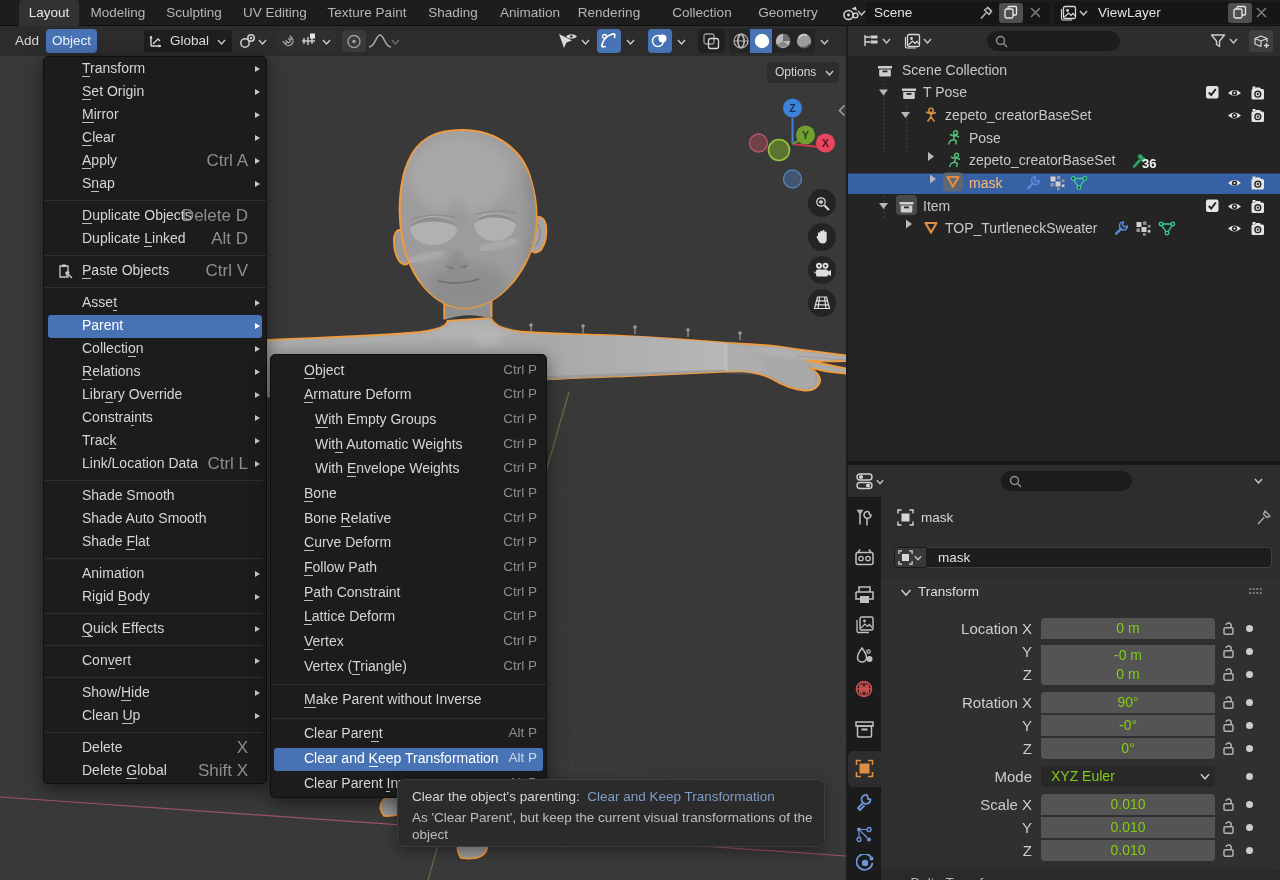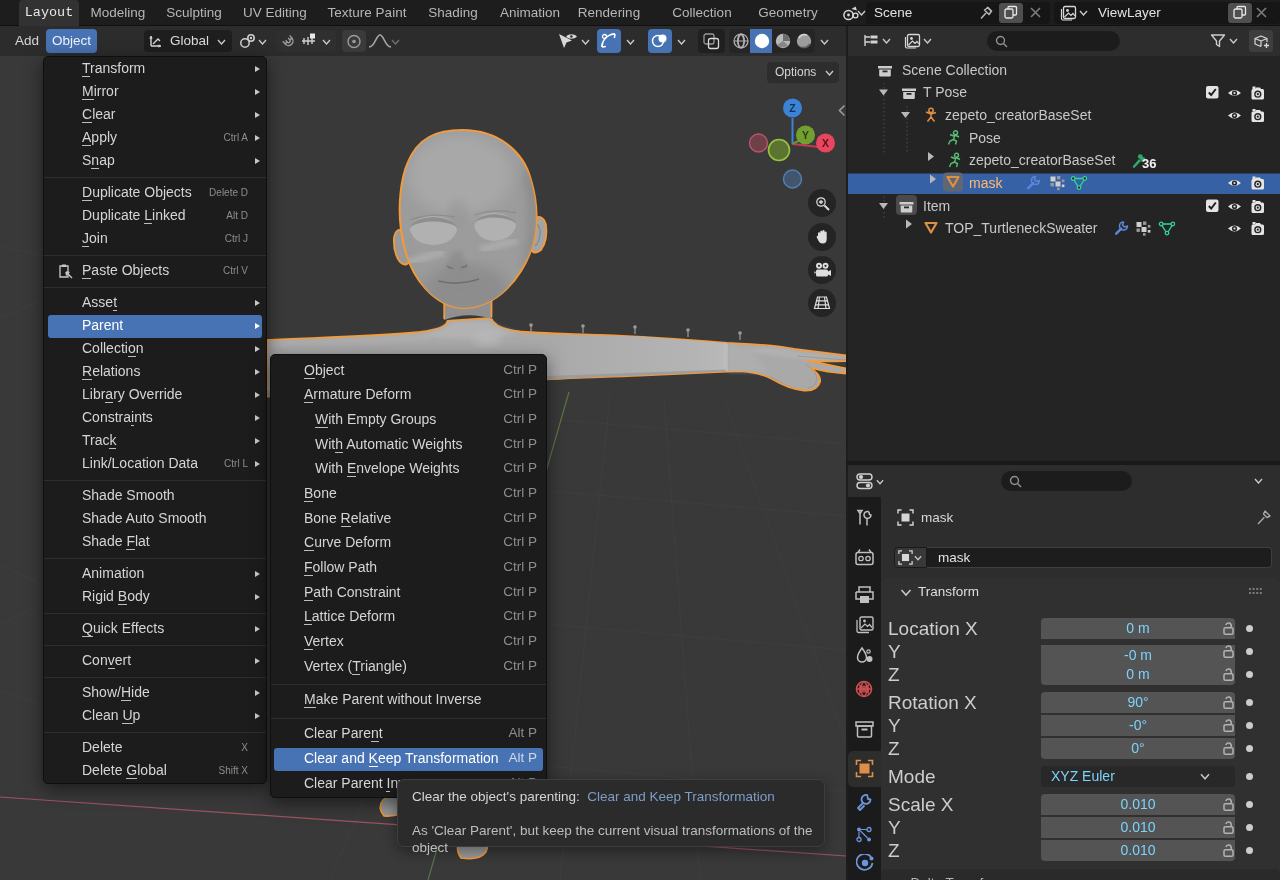--- a/index.html
+++ b/index.html
@@ -14,29 +14,29 @@
 
 #viewport { position:absolute; left:0; top:26px; width:846px; height:854px; background:#393939; }
 #vpheader { position:absolute; left:0; top:26px; width:846px; height:30px; background:#2c2c2c; }
 .hbtn { position:absolute; height:24px; top:3px; line-height:24px; font-size:13.5px; border-radius:4px; }
 #outliner { position:absolute; left:848px; top:26px; width:432px; height:436px; background:#242424; }
 #properties { position:absolute; left:848px; top:465px; width:432px; height:415px; background:#2d2d2d; overflow:hidden; }
 
 .menu { position:absolute; background:#1c1c1c; border:1px solid #0e0e0e; border-radius:5px; box-shadow:0 5px 18px rgba(0,0,0,.5); }
 .mi { position:relative; height:23px; line-height:23px; font-size:14px; color:#d5d5d5; white-space:nowrap; }
 .mi .lab { position:absolute; left:38px; top:-1.5px; }
-.mi .sc { position:absolute; right:18px; top:-1.5px; color:#8d8d8d; font-size:10px; }
+.mi .sc { position:absolute; right:18px; top:-1.5px; color:#8d8d8d; font-size:17px; }
 .mi .arr { position:absolute; right:6px; top:8px; width:0; height:0; border-left:5px solid #c8c8c8; border-top:3.5px solid transparent; border-bottom:3.5px solid transparent; }
 .msep { height:9px; position:relative; }
 .msep:after { content:""; position:absolute; left:0; right:0; top:4px; border-top:1px solid #2e2e2e; }
 .hl { position:absolute; left:4px; right:4px; top:0; height:23px; background:#4772b3; border-radius:3px; }
 u { text-decoration:none; border-bottom:1px solid #bdbdbd; padding-bottom:0px; }
 
-.flabel { position:absolute; left:40px; width:144px; height:21px; line-height:21px; font-size:19px; color:#cdcdcd; }
-.fval { position:absolute; left:193px; width:194px; height:21px; line-height:21px; font-size:14px; color:#7dd3fc; text-align:center; background:#545454; }
+.flabel { position:absolute; left:40px; width:144px; height:21px; line-height:21px; font-size:15px; color:#cdcdcd; text-align:right; }
+.fval { position:absolute; left:193px; width:174px; height:21px; line-height:21px; font-size:14px; color:#84cc16; text-align:center; background:#545454; }
 .fval.r-t { border-radius:4px 4px 0 0; }
 .fval.r-b { border-radius:0 0 4px 4px; }
 .fval.drop { background:#282828; border-radius:4px; }
 .lock { position:absolute; left:372px; }
 .adot { position:absolute; left:398px; width:7px; height:7px; border-radius:50%; background:#cccccc; }
 .mi2 { position:relative; height:24.7px; line-height:24.7px; font-size:14px; color:#d5d5d5; white-space:nowrap; }
 .mi2 .lab { position:absolute; left:33px; top:-1.5px; }
 .mi2 .lab.ind { left:44px; }
 .mi2 .sc { position:absolute; right:9px; top:-1.5px; color:#8d8d8d; font-size:13.5px; }
 .hl2 { position:absolute; left:3px; right:3px; top:1px; height:22.5px; background:#4772b3; border-radius:3px; }
@@ -236,21 +236,21 @@
     </svg>
     <div class="abs" style="left:808px; top:263px; width:28px; height:28px; background:rgba(30,30,30,.75); border-radius:50%;"></div>
     <svg class="abs" style="left:813px; top:269px;" width="18" height="16" viewBox="0 0 18 16">
       <path d="M4.5 2 H13.5 L16.5 13.5 H1.5 Z M6.5 2 L5 13.5 M11.5 2 L13 13.5 M3.8 5.8 H14.2 M3 9.8 H15" fill="none" stroke="#dedede" stroke-width="1.2"></path>
     </svg>
     <svg class="abs" style="left:838px; top:78px;" width="8" height="13" viewBox="0 0 8 13">
         <path d="M6.5 1.5 L1.5 6.5 L6.5 11.5" stroke="#9a9a9a" stroke-width="1.6" fill="none"></path>
       </svg>
   </div>
   <div id="topbar">
-    <div class="wtab active" style="left:19px; width:60px;font-family:Liberation Mono, monospace;">Layout</div>
+    <div class="wtab active" style="left:19px; width:60px;">Layout</div>
     <div class="wtab" style="left:84px; width:68px;">Modeling</div>
     <div class="wtab" style="left:160px; width:68px;">Sculpting</div>
     <div class="wtab" style="left:238px; width:74px;">UV Editing</div>
     <div class="wtab" style="left:322px; width:90px;">Texture Paint</div>
     <div class="wtab" style="left:424px; width:58px;">Shading</div>
     <div class="wtab" style="left:494px; width:72px;">Animation</div>
     <div class="wtab" style="left:571px; width:76px;">Rendering</div>
     <div class="wtab" style="left:659px; width:86px;">Collection</div>
     <div class="wtab" style="left:753px; width:70px;">Geometry</div>
 
@@ -403,20 +403,24 @@
     <svg class="abs" style="left:820px; top:13px;" width="9" height="6" viewBox="0 0 9 6">
         <path d="M1 1 L4.5 5 L8 1" stroke="#c8c8c8" stroke-width="1.4" fill="none"></path>
       </svg>
   </div>
   <div class="menu" id="objmenu" style="left:43px; top:56px; width:224px; padding-top:1px;">
     <div class="mi">
         <span class="lab"><u>T</u>ransform</span>
         <span class="arr"></span>
       </div>
     <div class="mi">
+        <span class="lab"><u>S</u>et Origin</span>
+        <span class="arr"></span>
+      </div>
+    <div class="mi">
         <span class="lab"><u>M</u>irror</span>
         <span class="arr"></span>
       </div>
     <div class="mi">
         <span class="lab"><u>C</u>lear</span>
         <span class="arr"></span>
       </div>
     <div class="mi">
         <span class="lab"><u>A</u>pply</span>
         <span class="sc">Ctrl A</span>
@@ -427,24 +431,20 @@
         <span class="arr"></span>
       </div>
     <div class="msep"></div>
     <div class="mi">
         <span class="lab"><u>D</u>uplicate Objects</span>
         <span class="sc">Delete D</span>
       </div>
     <div class="mi">
         <span class="lab">Duplicate <u>L</u>inked</span>
         <span class="sc">Alt D</span>
-      </div>
-    <div class="mi">
-        <span class="lab"><u>J</u>oin</span>
-        <span class="sc">Ctrl J</span>
       </div>
     <div class="msep"></div>
     <div class="mi">
         <svg class="abs" style="left:13px; top:3px;" width="17" height="17" viewBox="0 0 17 17">
           <path d="M3 3 H11 V14 H3 Z" fill="none" stroke="#c9c9c9" stroke-width="1.3"></path>
           <path d="M5 1.5 H9 V4 H5 Z" fill="#c9c9c9"></path>
           <path d="M15 15 L9 9 M9 9 L12.5 9.5 M9 9 L9.5 12.5" stroke="#c9c9c9" stroke-width="1.4" fill="none"></path>
         </svg>
         <span class="lab"><u>P</u>aste Objects</span>
         <span class="sc">Ctrl V</span>
@@ -598,21 +598,21 @@
         <div class="hl2"></div>
         <span class="lab" style="color:#fff;">Clear and <u style="border-bottom-color:#fff;">K</u>eep Transformation</span>
         <span class="sc" style="color:#cfd8e6;">Alt P</span>
       </div>
     <div class="mi2">
         <span class="lab">Clear Parent <u>I</u>nv</span>
         <span class="sc">Alt P</span>
       </div>
   </div>
   <div id="tooltip">
-    <div style="margin-bottom:19px;"><span style="color:#d4d4d4;">Clear the object's parenting:&nbsp; </span><span style="color:#7e9dc6;">Clear and Keep Transformation</span></div>
+    <div style="margin-bottom:6px;"><span style="color:#d4d4d4;">Clear the object's parenting:&nbsp; </span><span style="color:#7e9dc6;">Clear and Keep Transformation</span></div>
     <div style="color:#bdbdbd; line-height:16.5px;">As 'Clear Parent', but keep the current visual transformations of the<br>object</div>
   </div>
   <div id="outliner">
 
     <div class="abs" style="left:0px; top:0px; width:432px; height:30px; background:#2d2d2d;"></div>
     <svg class="abs" style="left:14px; top:7px;" width="18" height="16" viewBox="0 0 18 16">
       <path d="M3 2 V13 M3 4 H8 M3 9 H8" stroke="#d2d2d2" stroke-width="1.4" fill="none"></path>
       <rect x="8.5" y="2.5" width="7" height="3" fill="#d2d2d2"></rect>
         <rect x="8.5" y="7.5" width="7" height="3" fill="#d2d2d2"></rect>
     </svg>

